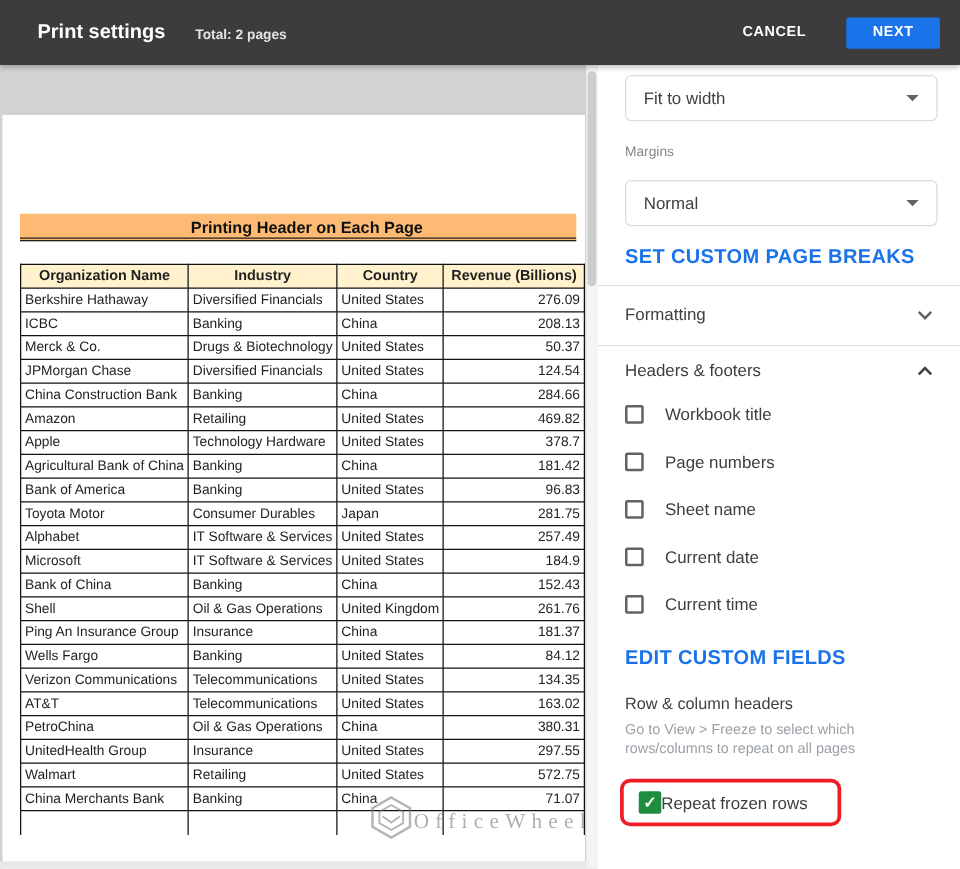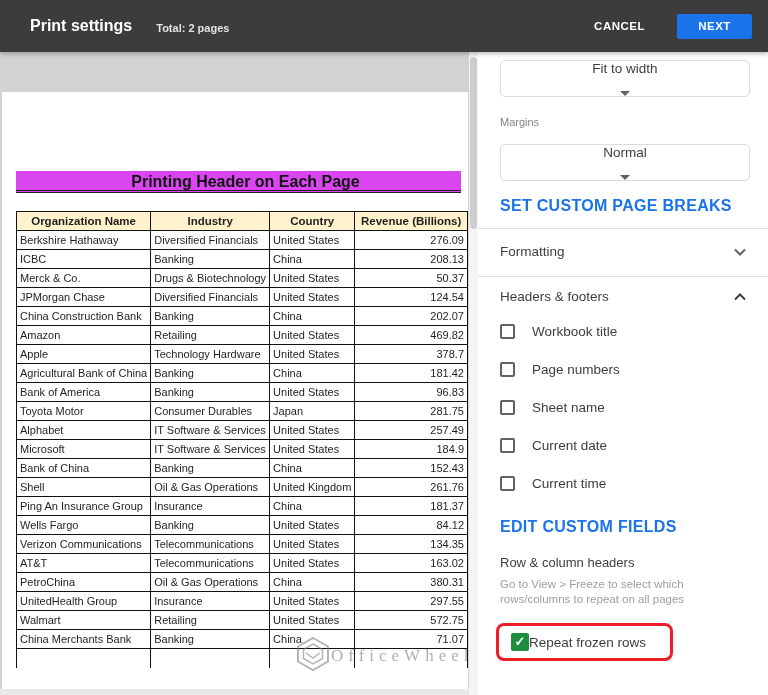--- a/index.html
+++ b/index.html
@@ -22,22 +22,22 @@
 
   
   .main { display:flex; height:643px; }
 
   
   .preview { position:relative; width:478px; height:643px; background:#d2d2d2;
     overflow:hidden; }
   .page { position:absolute; left:2px; top:40px; width:466px; height:603px;
     background:#fff; }
   .sheet-title { position:absolute; left:14px; top:79px; width:445px; height:22px;
-    background:#d946ef; border-bottom:3px double #1f1f1f; text-align:center;
-    font-size:16px; font-weight:bold; color:#111; line-height:21px;padding-left:14px; }
+    background:#fdba74; border-bottom:3px double #1f1f1f; text-align:center;
+    font-size:13px; font-weight:bold; color:#111; line-height:21px;padding-left:14px; }
   .ptable { position:absolute; left:14px; top:119px; border-collapse:collapse;
     table-layout:fixed; }
   .ptable th, .ptable td { border:1px solid #111; font-size:11px; color:#1f1f1f;
     height:19px; padding:0 3px; overflow:hidden; white-space:nowrap; }
   .ptable th { background:#fff2cc; font-weight:bold; font-size:11.5px;
     text-align:center; border-width:1.5px; }
   .ptable td.num { text-align:right; }
   .ptable tr.partial td { border-bottom:none; }
 
   
@@ -51,21 +51,21 @@
     background:#f4f4f4; }
   .v-thumb { position:absolute; left:1px; top:5px; width:7px; height:172px;
     background:#cdcdcd; border-radius:4px; }
   .h-scroll { position:absolute; left:0; bottom:0; width:469px; height:6px;
     background:#e9e9e9; }
 
   
   .sidebar { position:relative; width:290px; height:643px; background:#fff; }
   .dropdown { position:absolute; left:22px; width:250px; height:37px;
     border:1px solid #dadce0; border-radius:5px; display:flex; align-items:center;
-    padding:0 14px; font-size:13.5px; color:#3c4043; cursor:pointer; background:#fff;flex-direction:column; }
+    padding:0 14px; font-size:13.5px; color:#3c4043; cursor:pointer; background:#fff; }
   .dropdown .dd-val { flex:1; }
   .caret { width:0; height:0; border-left:5px solid transparent;
     border-right:5px solid transparent; border-top:5px solid #5f6368; }
   .dd-scale { top:8px; }
   .dd-margins { top:92px; }
   .side-label { position:absolute; left:22px; font-size:11px; color:#80868b; }
   .lbl-margins { top:64px; }
   .side-link { position:absolute; left:22px; font-size:16px; font-weight:bold;
     letter-spacing:.3px; color:#1a73e8; cursor:pointer; }
   .link-breaks { top:145px; }
@@ -147,21 +147,21 @@
             <tr>
               <td>JPMorgan Chase</td>
               <td>Diversified Financials</td>
               <td>United States</td>
               <td class="num">124.54</td>
             </tr>
             <tr>
               <td>China Construction Bank</td>
               <td>Banking</td>
               <td>China</td>
-              <td class="num">202.07</td>
+              <td class="num">284.66</td>
             </tr>
             <tr>
               <td>Amazon</td>
               <td>Retailing</td>
               <td>United States</td>
               <td class="num">469.82</td>
             </tr>
             <tr>
               <td>Apple</td>
               <td>Technology Hardware</td>

